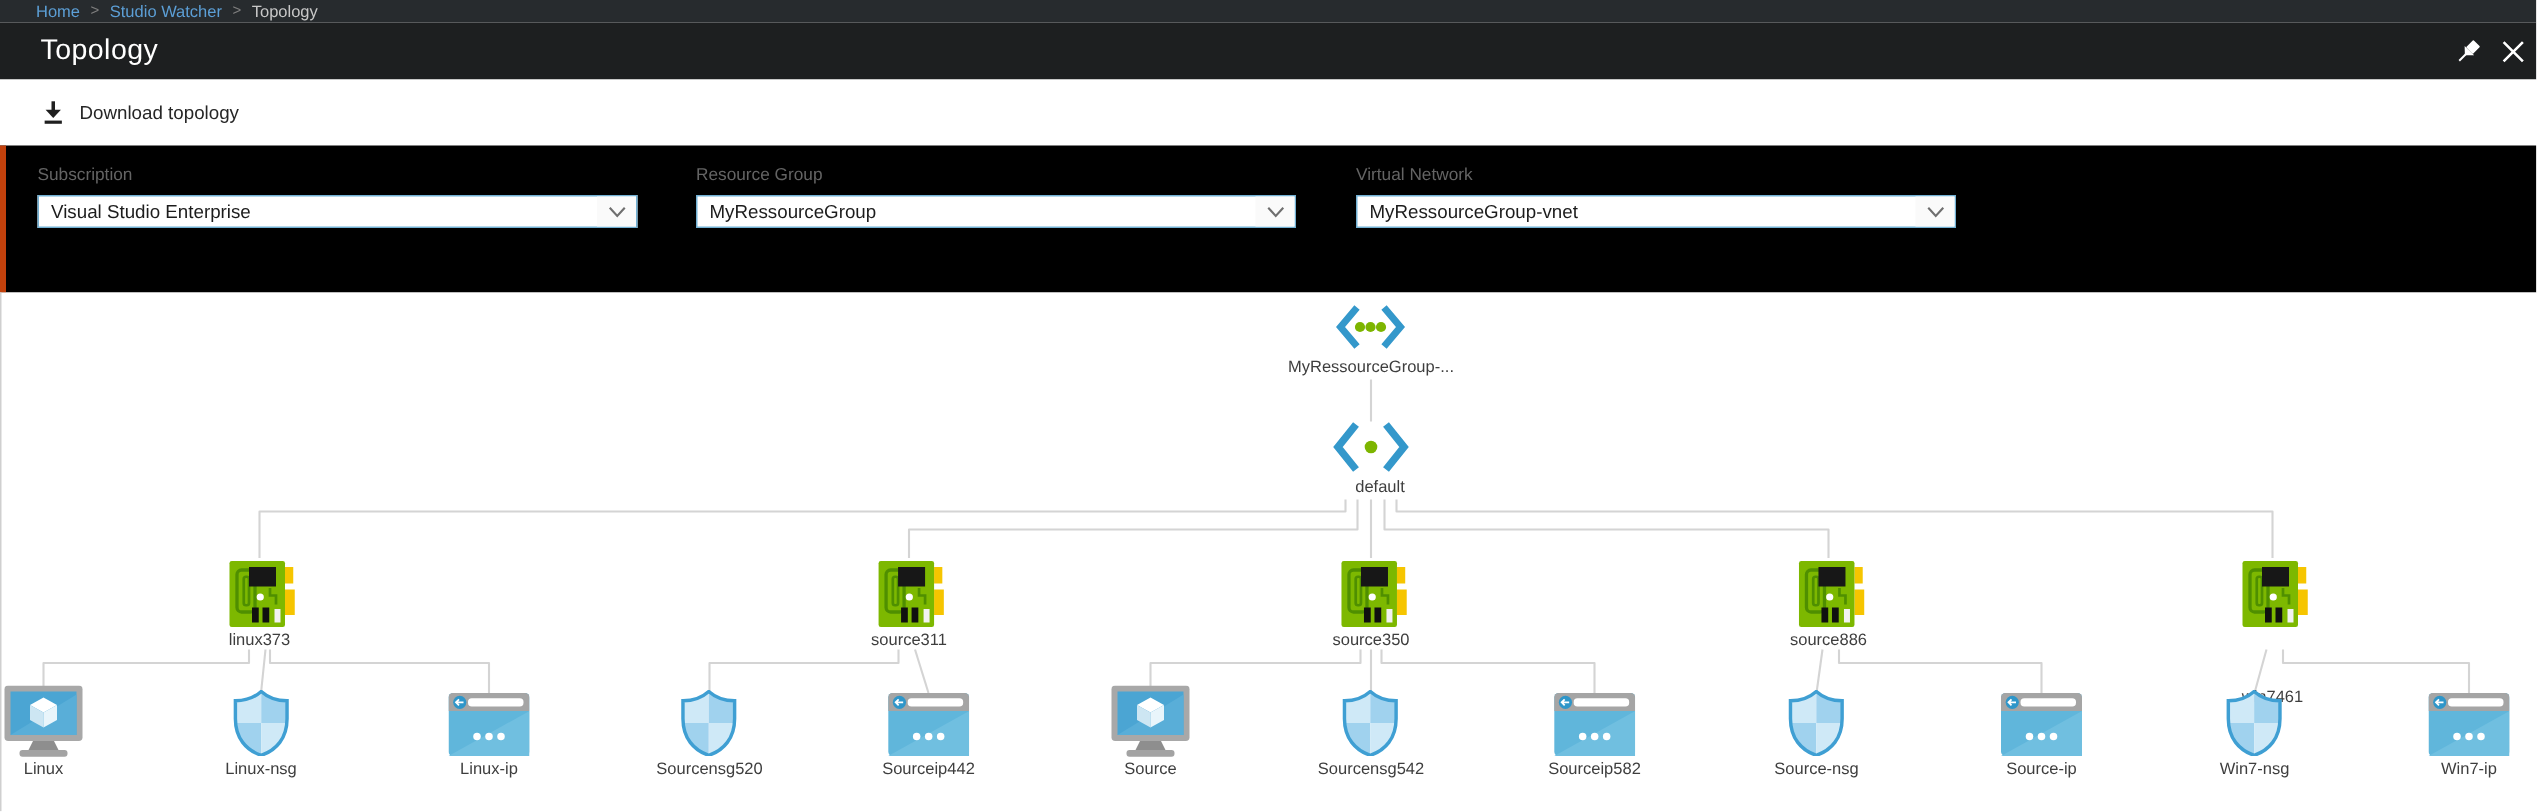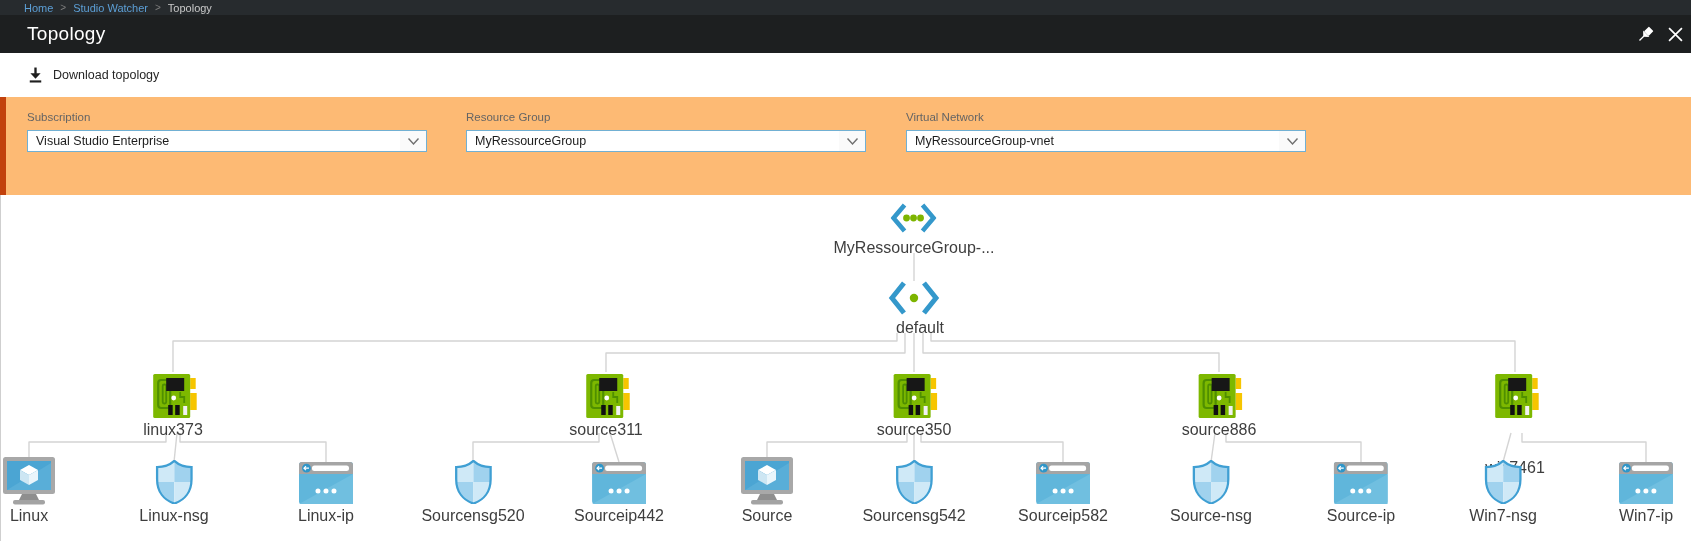--- a/index.html
+++ b/index.html
@@ -24,37 +24,37 @@
 
   
   .toolbar { position: absolute; top: 53px; left: 0; width: 100%; height: 44px;
     background: #ffffff; display: flex; align-items: center; }
   .dl-btn { display: flex; align-items: center; gap: 9px; margin-left: 27px;
     background: none; border: none; font-family: "Liberation Sans", sans-serif;
     font-size: 12.5px; color: #262626; cursor: pointer; }
 
   
   .filter-bar { position: absolute; top: 97px; left: 0; width: 100%; height: 98px;
-    background: #fdba74; border-left: 6px solid #c2410c; }
+    background: #000000; border-left: 4px solid #c2410c; }
   .filter { position: absolute; top: 14px; }
   .filter-label { font-size: 11.5px; color: #646464; margin-bottom: 7px; }
   .dropdown { width: 400px; height: 22px; background: #fff; border: 1px solid #71b0d3;
     display: flex; align-items: center; cursor: pointer; }
   .dd-value { flex: 1; font-size: 12.5px; color: #1c1c1c; padding-left: 8px;
     white-space: nowrap; overflow: hidden; }
   .dd-chevron { width: 26px; display: flex; align-items: center; justify-content: center;
     height: 100%; background: #fafafa; }
 
   
   .canvas { position: absolute; top: 195px; left: 0; width: 100%; height: 346px;
     background: #ffffff; border-left: 1px solid #cfcfcf; overflow: hidden; }
   .edges { position: absolute; top: 0; left: 0; }
   .node { position: absolute; display: flex; flex-direction: column; align-items: center;
     transform: translateX(-50%); cursor: pointer; }
-  .node-label { font-size: 16px; color: #3e3e3e; white-space: nowrap; margin-top: 3px; }
+  .node-label { font-size: 11px; color: #3e3e3e; white-space: nowrap; margin-top: 3px; }
 </style>
 </head>
 <body>
 
 <div class="app">
 
   <div class="breadcrumb-bar">
       <span class="crumb link">Home</span>
       <span class="crumb-sep">&gt;</span>
       <span class="crumb link">Studio Watcher</span>

